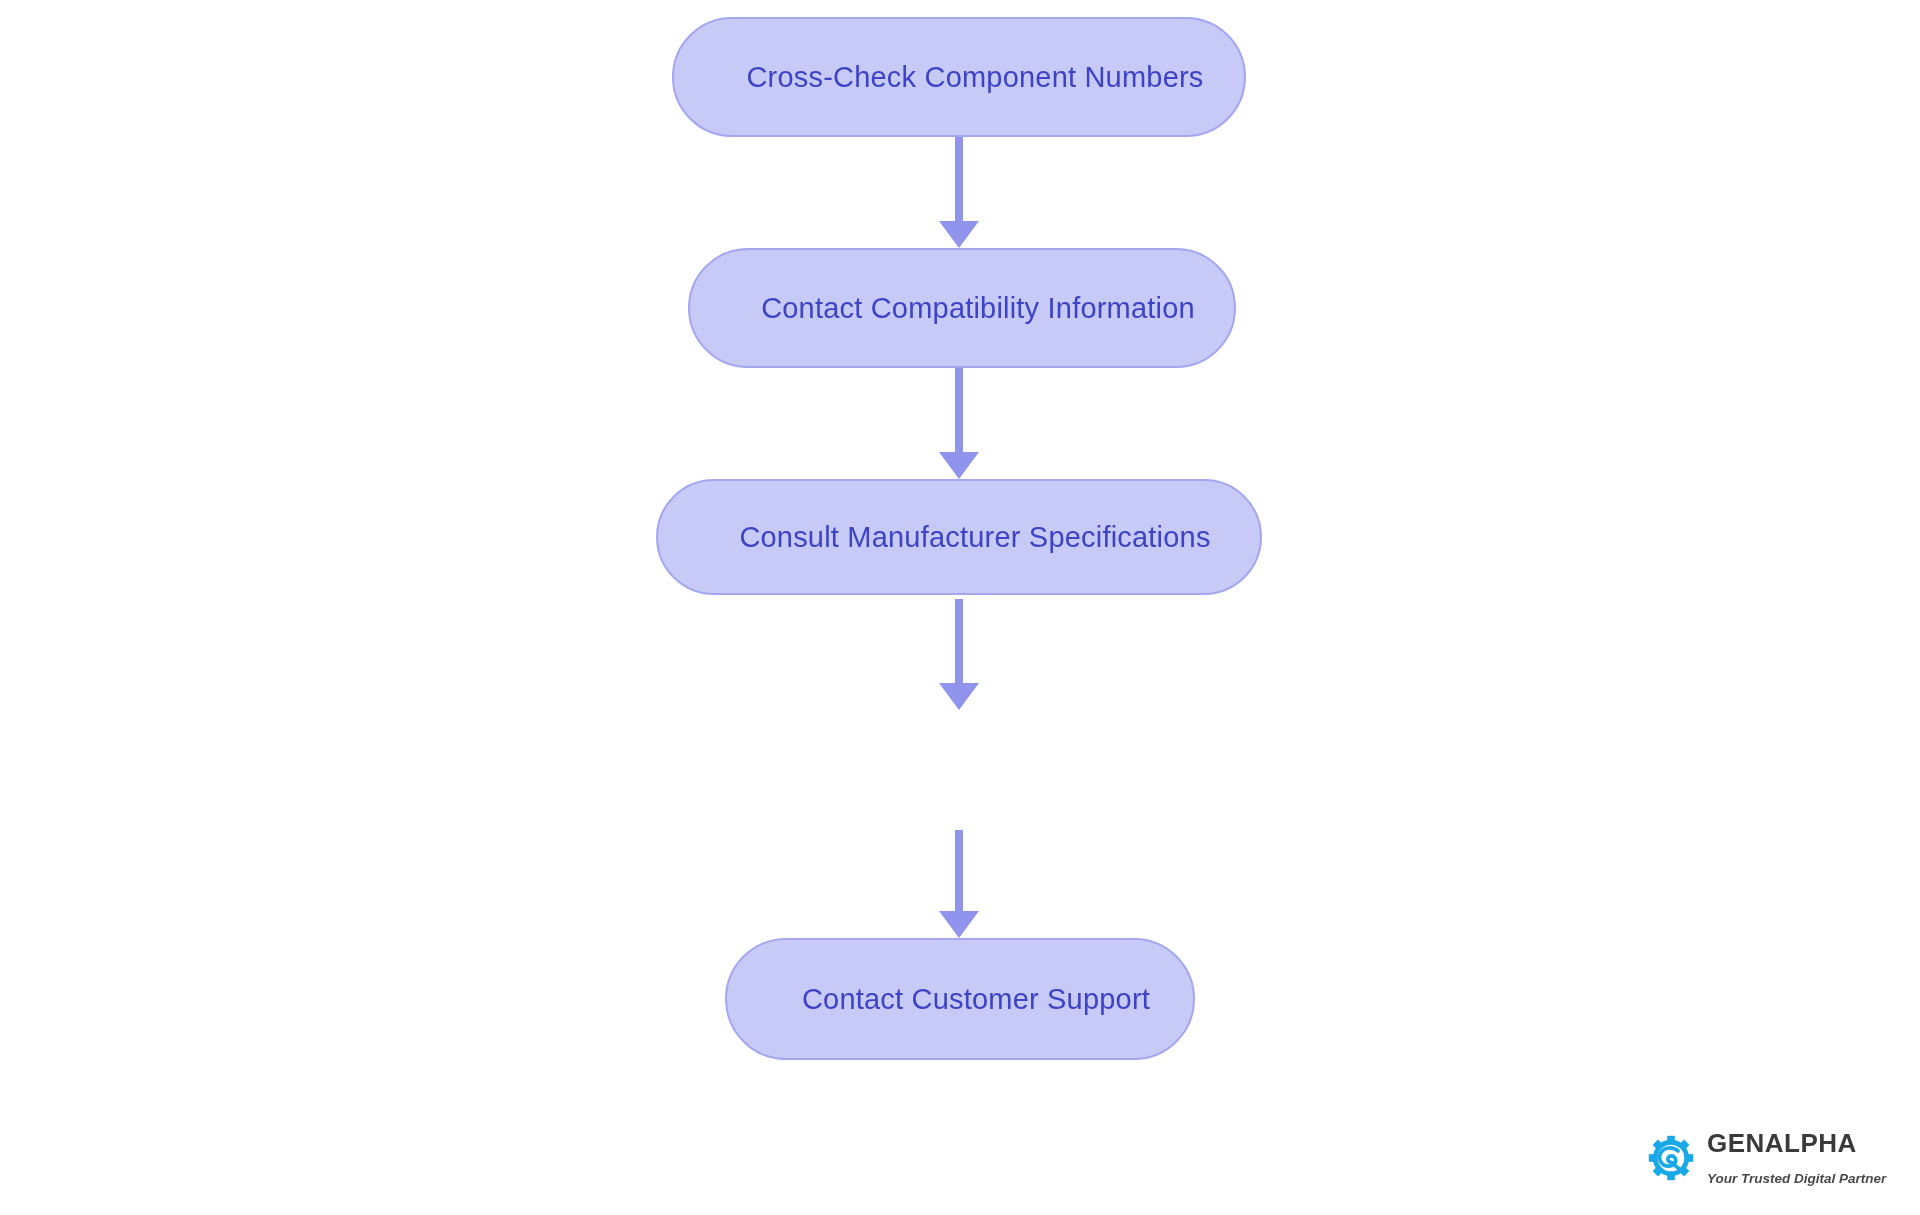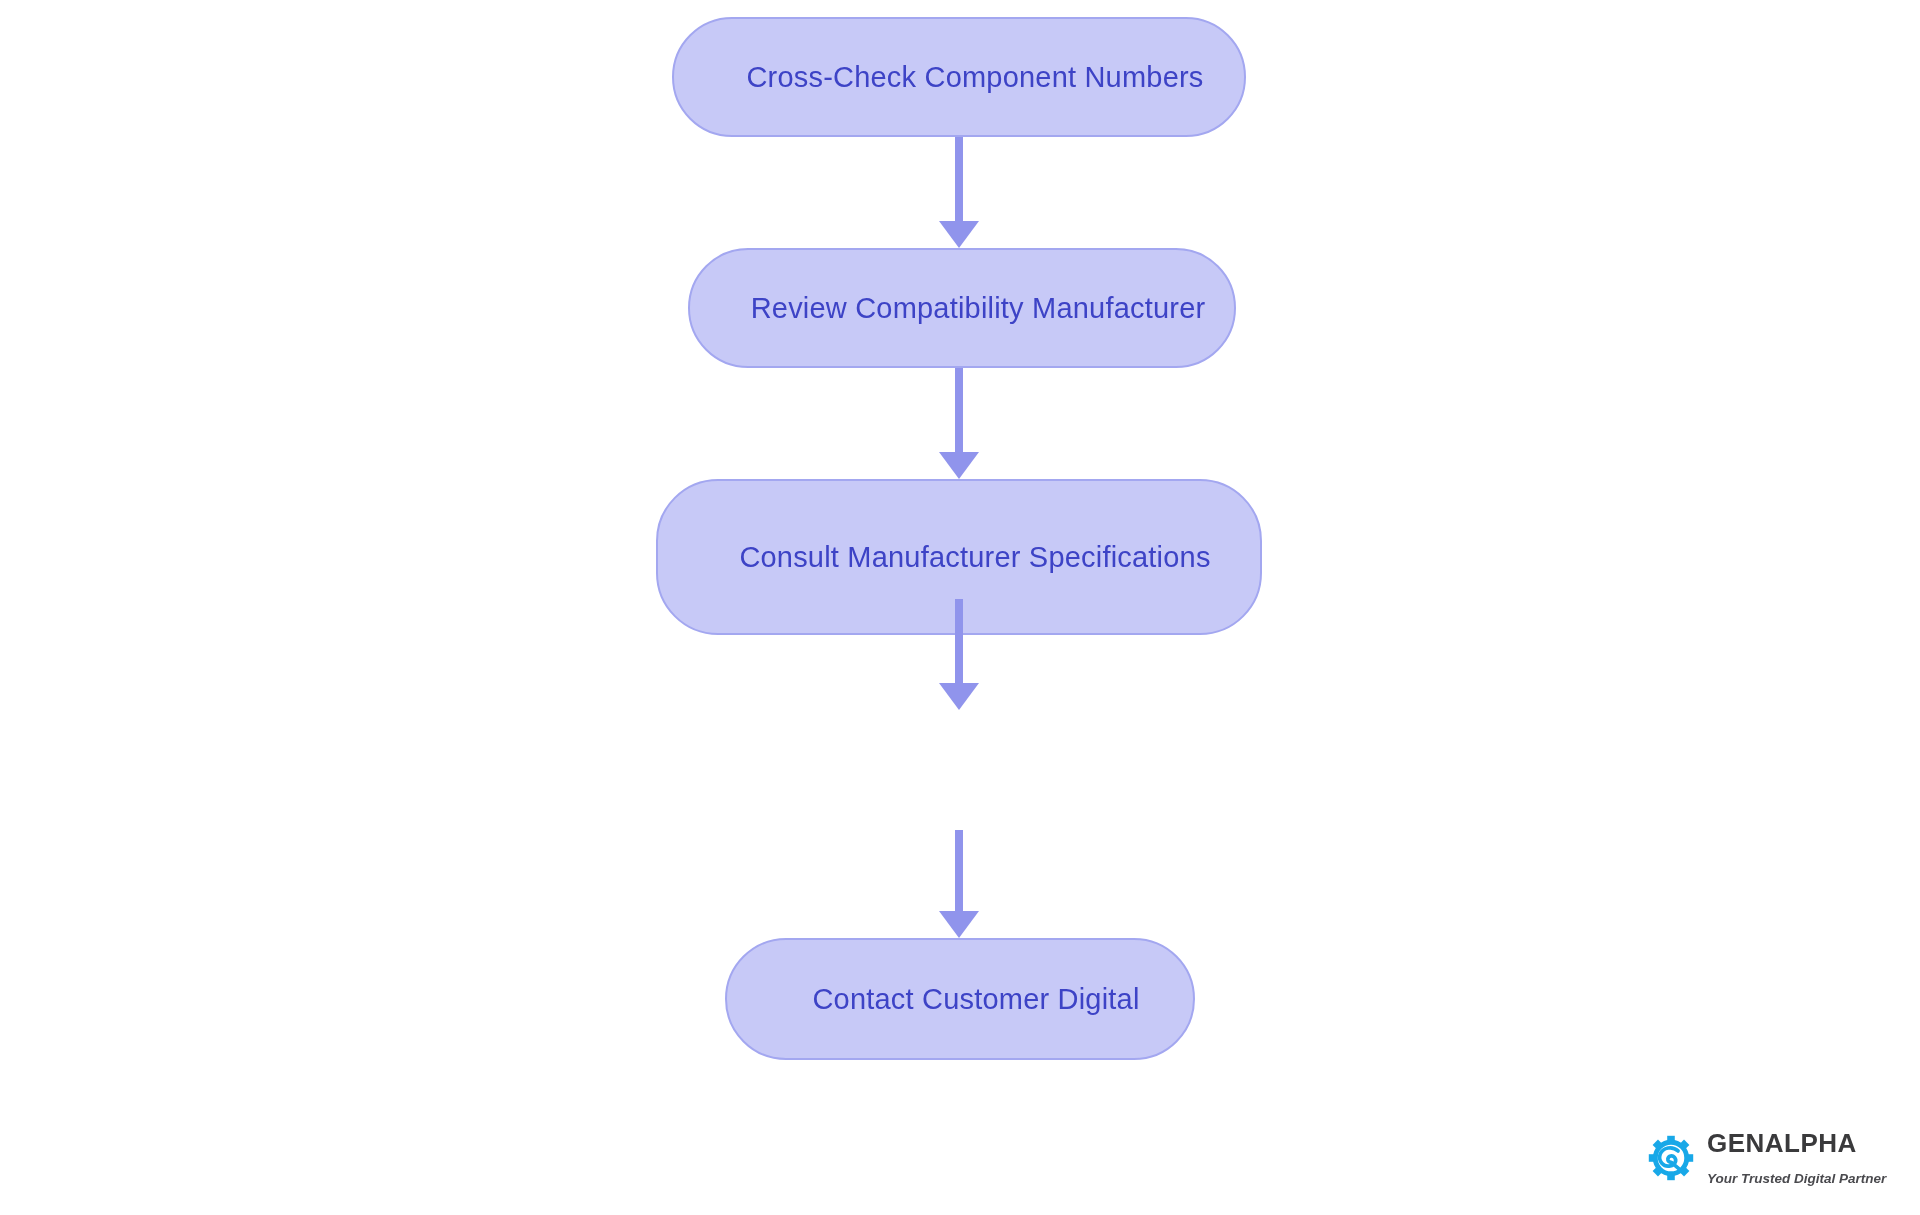--- a/index.html
+++ b/index.html
@@ -92,45 +92,45 @@
   <div class="flow-node" style="left:672px; top:17px; width:574px; height:120px;">
     <span class="node-label">Cross-Check Component Numbers</span>
   </div>
 
   <div class="arrow" style="left:939px; top:137px; height:111px;">
     <div class="arrow-line"></div>
     <div class="arrow-head"></div>
   </div>
 
   <div class="flow-node" style="left:688px; top:248px; width:548px; height:120px;">
-    <span class="node-label">Review Compatibility Manufacturer</span>
+    <span class="node-label">Contact Compatibility Information</span>
   </div>
 
   <div class="arrow" style="left:939px; top:368px; height:111px;">
     <div class="arrow-line"></div>
     <div class="arrow-head"></div>
   </div>
 
-  <div class="flow-node" style="left:656px; top:479px; width:606px; height:156px;text-align:center;">
+  <div class="flow-node" style="left:656px; top:479px; width:606px; height:116px;text-align:center;">
     <span class="node-label">Consult Manufacturer Specifications</span>
   </div>
 
   <div class="arrow" style="left:939px; top:599px; height:111px;">
     <div class="arrow-line"></div>
     <div class="arrow-head"></div>
   </div>
 
 
   <div class="arrow" style="left:939px; top:830px; height:108px;">
     <div class="arrow-line"></div>
     <div class="arrow-head"></div>
   </div>
 
   <div class="flow-node" style="left:725px; top:938px; width:470px; height:122px;">
-    <span class="node-label">Contact Customer Digital</span>
+    <span class="node-label">Contact Customer Support</span>
   </div>
 
   <div class="logo">
     <svg class="logo-icon" viewBox="0 0 48 48" fill="none" stroke="#18a8e8" xmlns="http://www.w3.org/2000/svg">
 
       <g stroke-width="7" stroke-linecap="butt">
         <line x1="38.5" y1="24" x2="44.5" y2="24"></line>
         <line x1="34.25" y1="34.25" x2="38.5" y2="38.5"></line>
         <line x1="24" y1="38.5" x2="24" y2="44.5"></line>
         <line x1="13.75" y1="34.25" x2="9.5" y2="38.5"></line>

